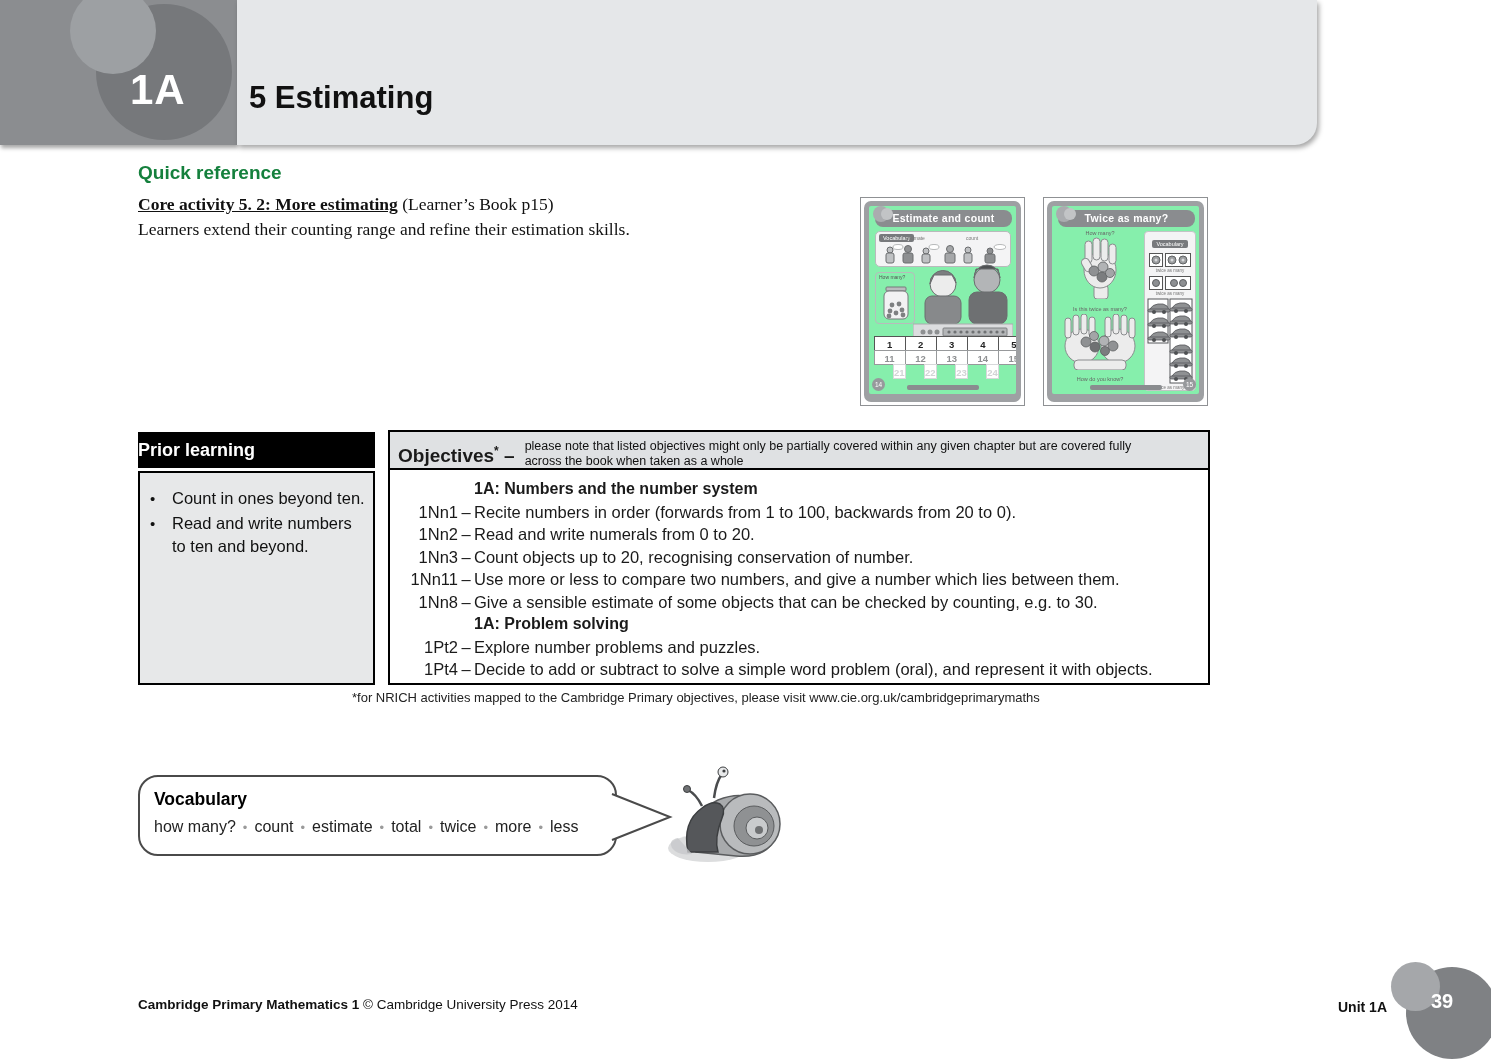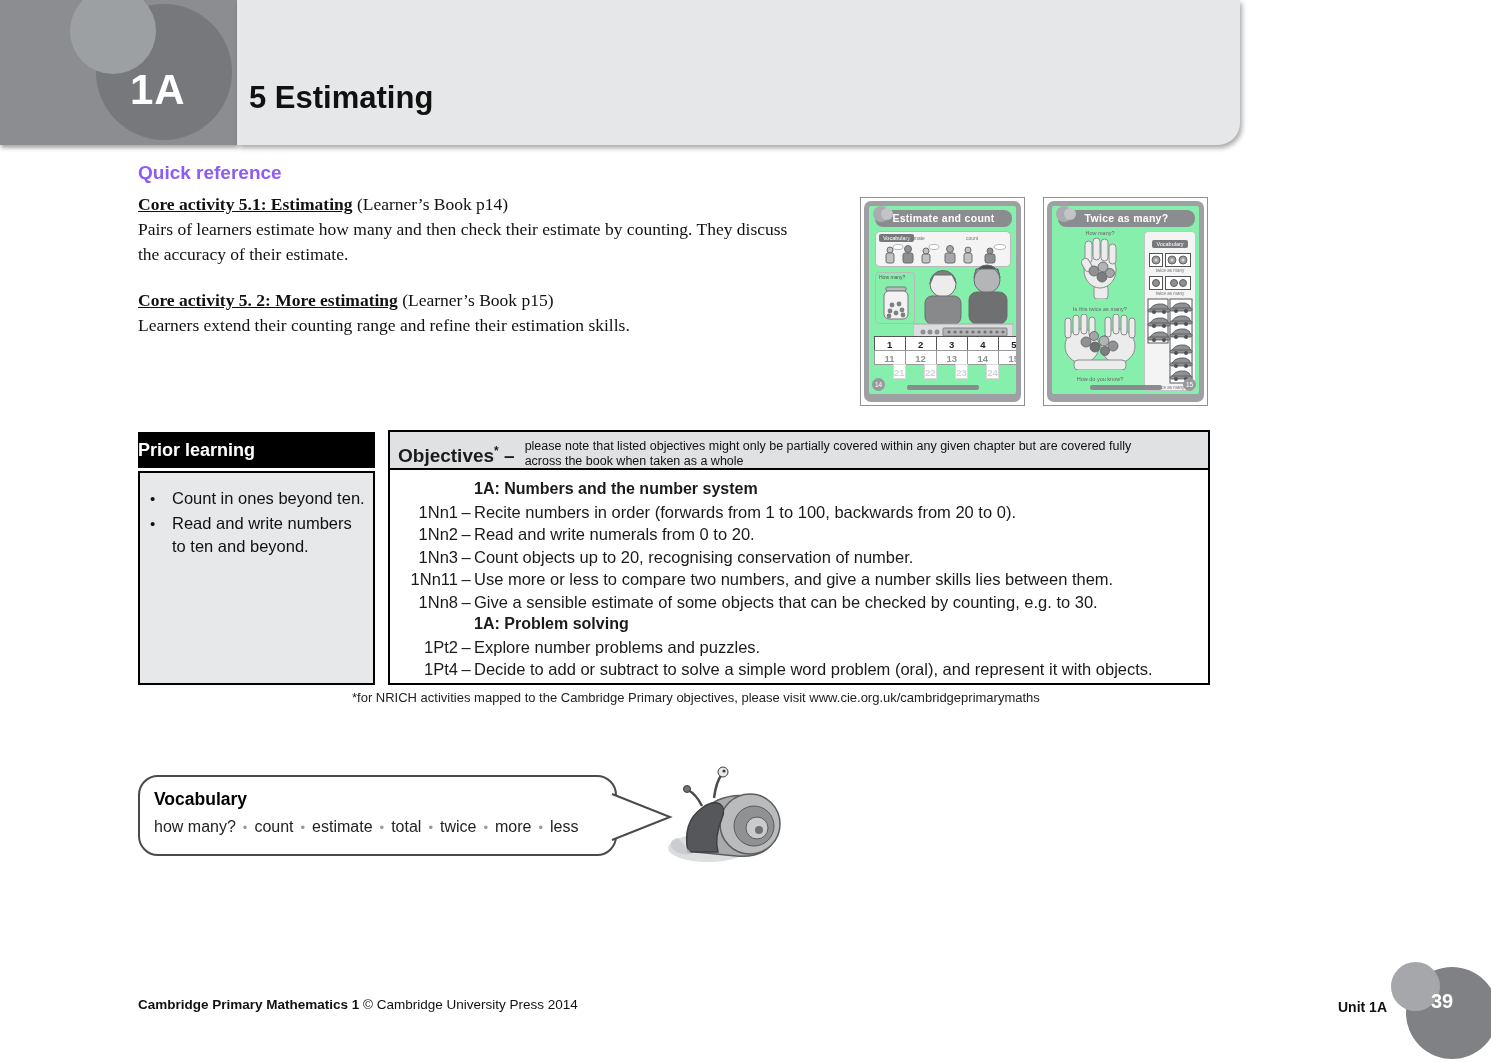--- a/index.html
+++ b/index.html
@@ -13,29 +13,29 @@
   
   #unit-box {
     position:absolute; left:0; top:0; width:237px; height:145px;
     background:#8b8d90; overflow:hidden;
     box-shadow:1px 3px 4px rgba(0,0,0,.35);
   }
   .circle-dark { position:absolute; left:96px; top:4px; width:136px; height:136px; border-radius:50%; background:#76787b; }
   .circle-light { position:absolute; left:70px; top:-12px; width:86px; height:86px; border-radius:50%; background:#9da0a3; }
   #unit-code { position:absolute; left:130px; top:66px; font-size:42px; font-weight:bold; color:#fff; letter-spacing:1px; }
   #banner {
-    position:absolute; left:237px; top:0; width:1003px; height:145px;
+    position:absolute; left:237px; top:0; width:1080px; height:145px;
     background:#e5e7e9; border-bottom-right-radius:22px;
     box-shadow:2px 3px 5px rgba(0,0,0,.35);
   }
   #page-title { position:absolute; left:12px; top:80px; font-size:31px; font-weight:bold; color:#111; }
 
   
   #quick-ref { position:absolute; left:138px; top:162px; width:740px; }
-  #quick-ref h2 { font-size:19px; font-weight:bold; margin-bottom:8px; color:#8b5cf6; }
+  #quick-ref h2 { font-size:19px; font-weight:bold; margin-bottom:8px; color:#15803d; }
   .qr-serif { font-family:"Liberation Serif", serif; font-size:17.5px; line-height:25px; color:#111; }
   .qr-activity { margin-bottom:21px; }
   .qr-title { font-weight:bold; text-decoration:underline; }
 
   
   .thumb { position:absolute; top:197px; width:165px; height:209px; border:1px solid #8f9194; background:#fff; padding:3px; }
   #thumb-left { left:860px; } #thumb-right { left:1043px; }
   .thumb-frame { width:100%; height:100%; background:#9ea0a3; border-radius:7px; padding:5px 5px 8px 5px; }
   .thumb-page { width:100%; height:100%; background:#86efac; border-radius:2px; position:relative; overflow:hidden; }
   .thumb-head { position:absolute; left:6px; right:4px; top:4px; height:17px; background:#8a8c8f; border-radius:8px;
@@ -115,24 +115,20 @@
     <div class="circle-dark"></div>
     <div class="circle-light"></div>
     <div id="unit-code">1A</div>
   </div>
   <div id="banner">
     <div id="page-title">5 Estimating</div>
   </div>
 
   <div id="quick-ref">
     <h2>Quick reference</h2>
-    <div class="qr-serif qr-activity">
-      <span class="qr-title">Core activity 5.1: Estimating</span><span> (Learner’s Book p14)</span>
-      <div style="width:660px;">Pairs of learners estimate how many and then check their estimate by counting. They discuss the accuracy of their estimate.</div>
-    </div>
     <div class="qr-serif qr-activity">
       <span class="qr-title">Core activity 5. 2: More estimating</span><span> (Learner’s Book p15)</span>
       <div style="width:660px;">Learners extend their counting range and refine their estimation skills.</div>
     </div>
   </div>
 
   <div class="thumb" id="thumb-left">
     <div class="thumb-frame">
       <div class="thumb-page">
         <div class="thumb-head">
@@ -392,21 +388,21 @@
           <span class="txt">Read and write numerals from 0 to 20.</span>
         </div>
         <div class="obj-row">
           <span class="code">1Nn3</span>
           <span class="dash">–</span>
           <span class="txt">Count objects up to 20, recognising conservation of number.</span>
         </div>
         <div class="obj-row">
           <span class="code">1Nn11</span>
           <span class="dash">–</span>
-          <span class="txt">Use more or less to compare two numbers, and give a number skills lies between them.</span>
+          <span class="txt">Use more or less to compare two numbers, and give a number which lies between them.</span>
         </div>
         <div class="obj-row">
           <span class="code">1Nn8</span>
           <span class="dash">–</span>
           <span class="txt">Give a sensible estimate of some objects that can be checked by counting, e.g. to 30.</span>
         </div>
         <div class="obj-heading">1A: Problem solving</div>
         <div class="obj-row">
           <span class="code">1Pt2</span>
           <span class="dash">–</span>

